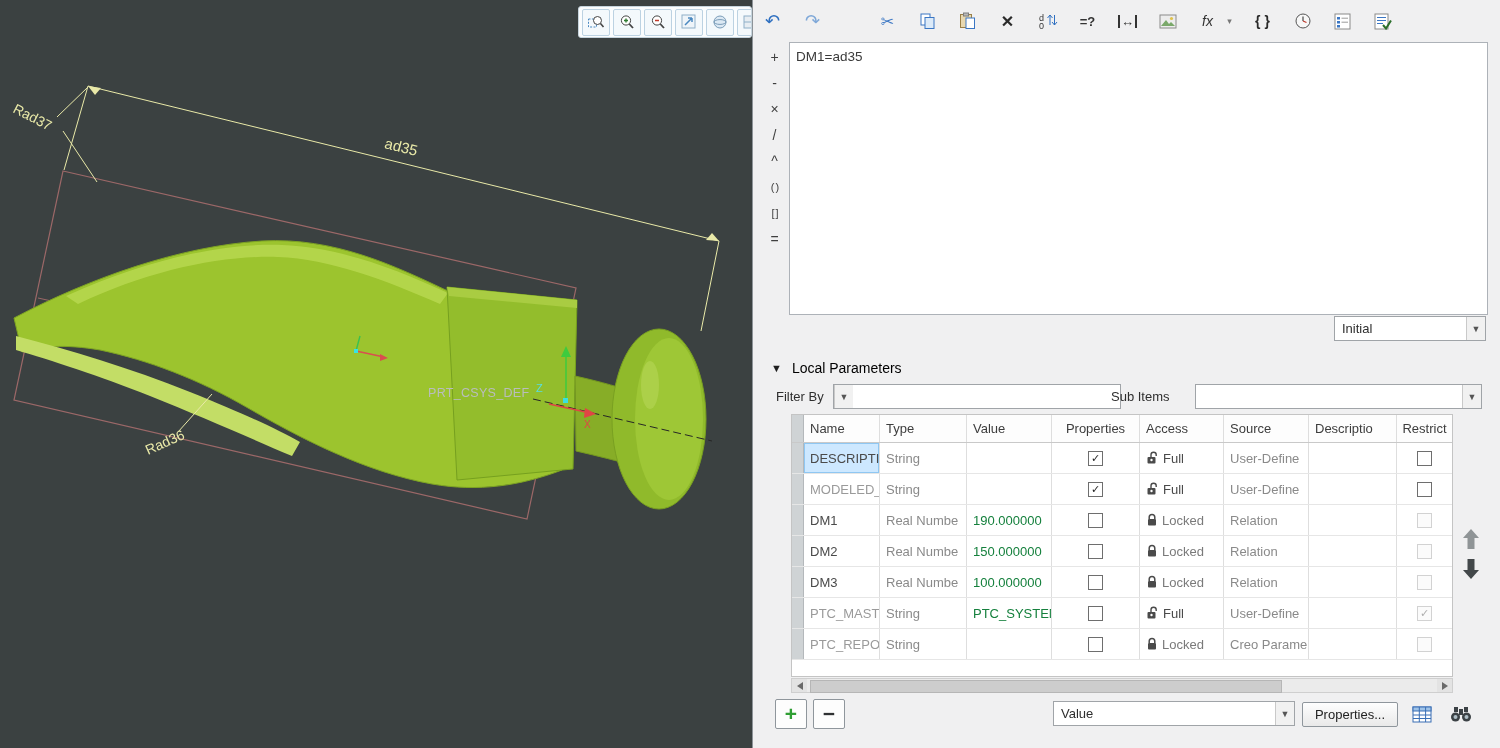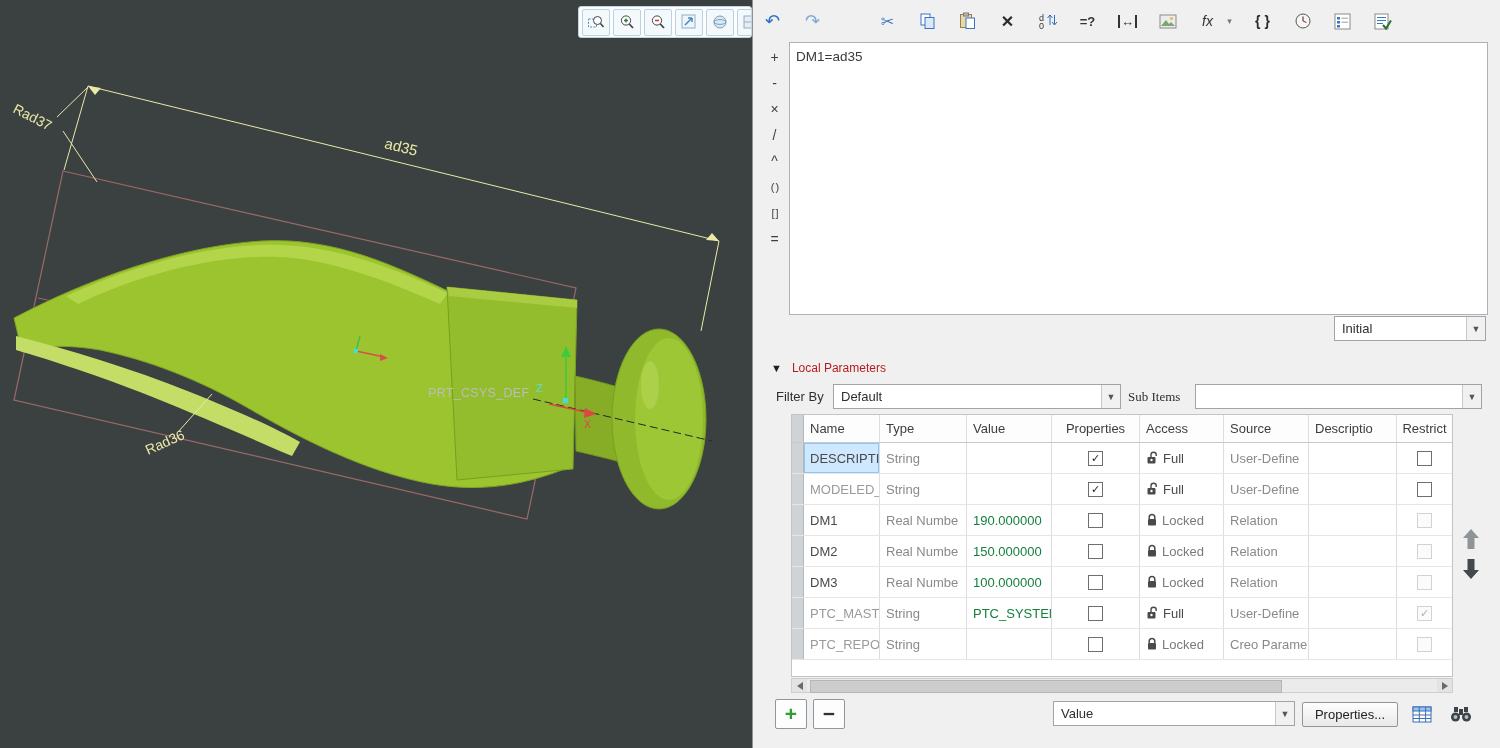--- a/index.html
+++ b/index.html
@@ -36,21 +36,21 @@
   .op.small{font-size:11px;letter-spacing:-1px;}
 
   .combo{position:absolute;height:25px;background:#fff;border:1px solid #a0a4a8;
       box-sizing:border-box;display:flex;align-items:center;}
   .combo-val{flex:1;padding-left:7px;line-height:23px;color:#2e2e2e;overflow:hidden;white-space:nowrap;}
   .combo-arr{width:18px;height:100%;border-left:1px solid #c9c9c9;background:#f1f1f1;
       display:flex;align-items:center;justify-content:center;font-size:9px;color:#555;}
 
   #lp-header{position:absolute;left:18px;top:358px;height:20px;display:flex;align-items:center;gap:10px;}
   #lp-tri{font-size:11px;color:#1f1f1f;}
-  #lp-title{font-size:12px;color:#b91c1c;}
+  #lp-title{font-size:14px;color:#000000;}
 
   .flabel{position:absolute;top:384px;height:25px;line-height:25px;color:#2e2e2e;}
 
   
   #ptable{position:absolute;left:38px;top:414px;width:662px;height:263px;background:#fff;
       border:1px solid #c4c4c4;box-sizing:border-box;overflow:hidden;}
   .row{display:flex;height:30px;border-bottom:1px solid #e6e6e6;background:#fff;}
   .row.header{height:27px;background:#fdfdfd;border-bottom:1px solid #c9c9c9;font-size:12.5px;color:#3d3d3d;}
   .cell{height:100%;box-sizing:border-box;border-right:1px solid #dedede;display:flex;
       align-items:center;padding:0 6px;overflow:hidden;white-space:nowrap;font-size:13px;}
@@ -299,24 +299,23 @@
       <span class="combo-arr">▼</span>
     </div>
 
     <div id="lp-header">
       <span id="lp-tri">▼</span>
       <span id="lp-title">Local Parameters</span>
     </div>
 
     <span class="flabel" style="left:23px;">Filter By</span>
     <div class="combo" style="left:80px;top:384px;width:288px;">
-      <span class="combo-val">Default</span>
       <span class="combo-arr">▼</span>
     </div>
-    <span class="flabel" style="left:375px;font-family:Liberation Serif, serif;">Sub Items</span>
+    <span class="flabel" style="left:358px;">Sub Items</span>
     <div class="combo" style="left:442px;top:384px;width:287px;">
       <span class="combo-val"></span>
       <span class="combo-arr">▼</span>
     </div>
 
     <div id="ptable">
         <div class="row header">
           <div class="cell gut"></div>
           <div class="cell c0">Name</div>
           <div class="cell c1">Type</div>

